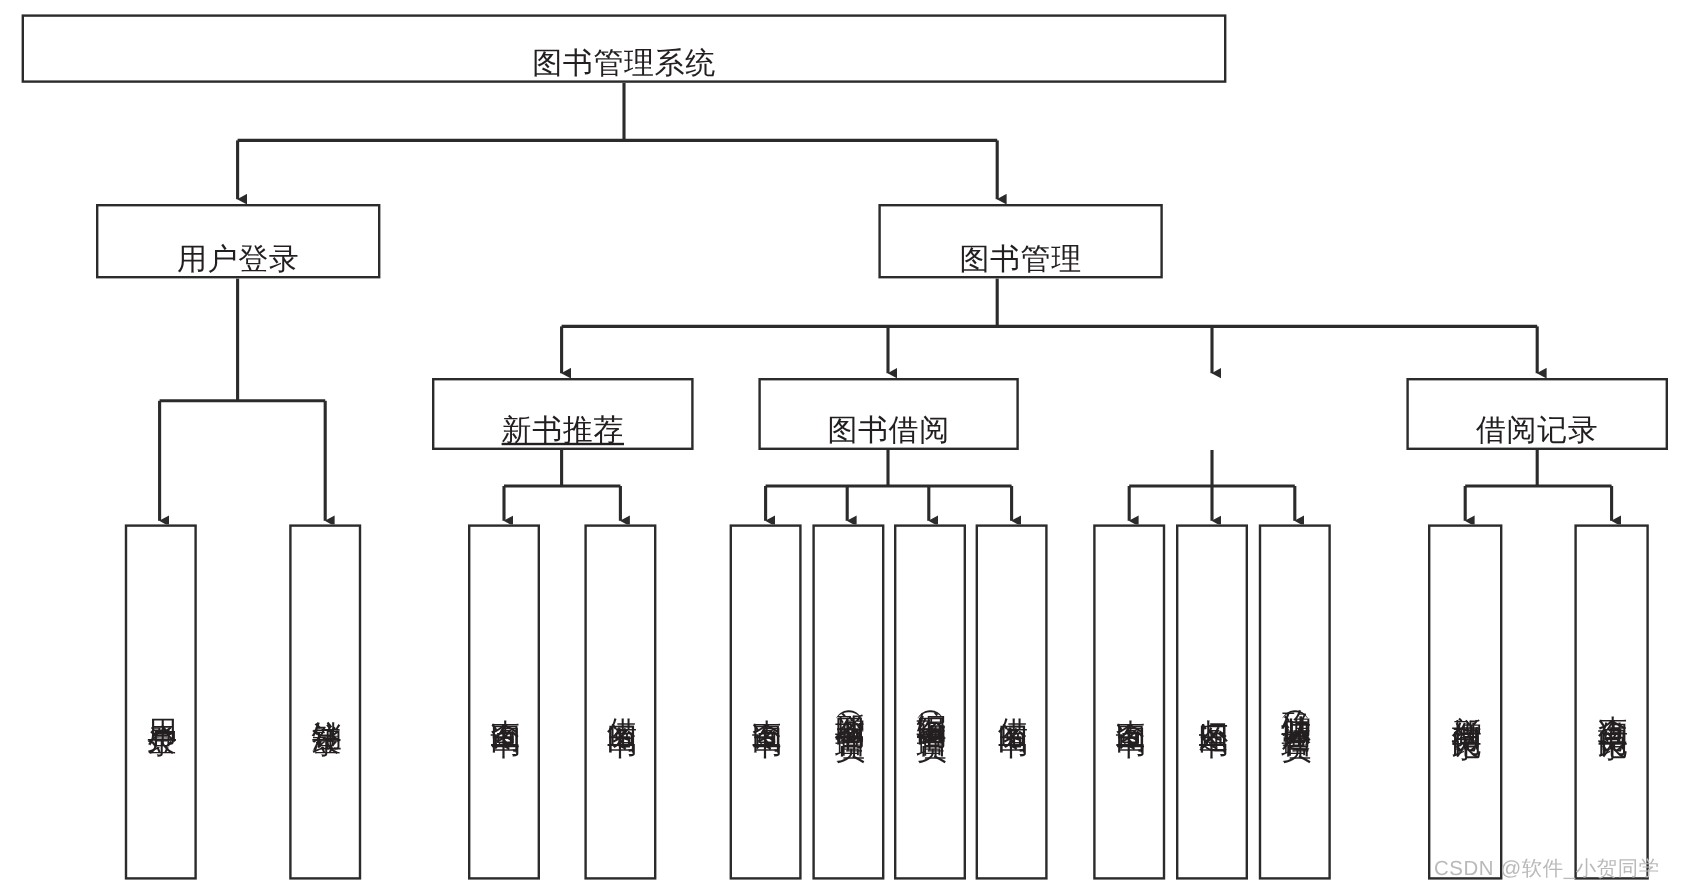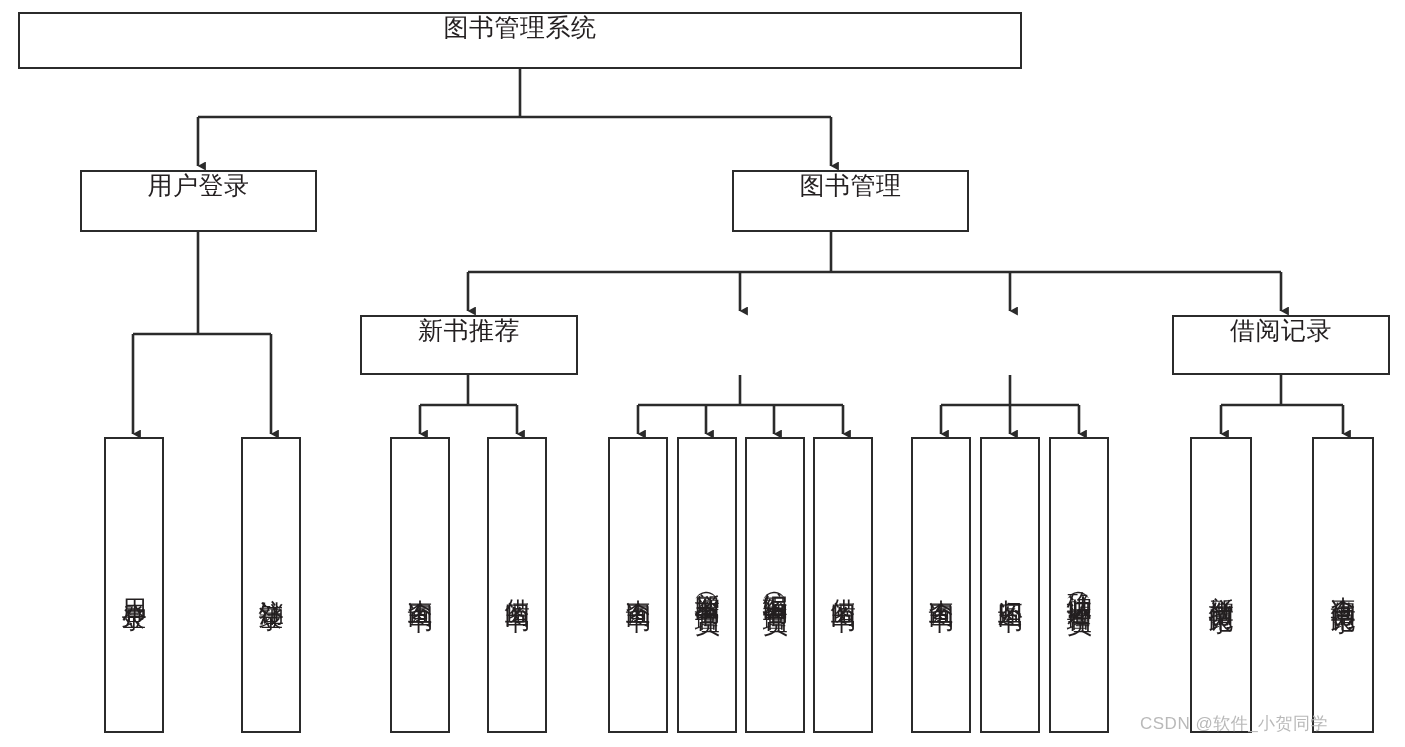--- a/index.html
+++ b/index.html
@@ -6,21 +6,21 @@
   body{font-family:"Liberation Sans","DejaVu Sans",sans-serif;}
   #canvas{position:relative;width:1405px;height:747px;background:#ffffff;overflow:hidden;}
   #wires{position:absolute;left:0;top:0;width:1405px;height:747px;pointer-events:none;}
 
   .node{
     position:absolute;
     box-sizing:border-box;
     border:2.5px solid #2b2b2b;
     background:#ffffff;
     display:flex;
-    align-items:flex-start;
+    align-items:flex-end;
     justify-content:center;
     color:#231f20;
   }
   .node .lbl{
     display:block;
     white-space:pre;
     letter-spacing:0.5px;
   }
 
   
@@ -33,21 +33,21 @@
     writing-mode:vertical-rl;
     text-orientation:upright;
     font-size:25px;
     line-height:1.18;
     letter-spacing:3px;
     text-align:center;
   }
 
   #watermark{
     position:absolute;
-    left:1140px; top:712px;
+    left:1195px; top:712px;
     font-size:17px;
     color:#b9b9b9;
     letter-spacing:0.5px;
     white-space:pre;
   }
 </style>
 </head>
 <body>
 
 <div id="canvas">
@@ -106,22 +106,25 @@
     <span class="lbl">图书管理系统</span>
   </div>
 
   <div class="node h-node" style="left:80px;top:170px;width:237px;height:62px;">
     <span class="lbl">用户登录</span>
   </div>
   <div class="node h-node" style="left:712px;top:170px;width:237px;height:62px;margin-left:20px;">
     <span class="lbl">图书管理</span>
   </div>
 
-  <div class="node h-node" style="left:360px;top:315px;width:218px;height:60px;">
+  <div class="node h-node" style="left:360px;top:315px;width:218px;height:60px;text-decoration:underline;">
     <span class="lbl">新书推荐</span>
+  </div>
+  <div class="node h-node" style="left:632px;top:315px;width:217px;height:60px;">
+    <span class="lbl">图书借阅</span>
   </div>
   <div class="node h-node" style="left:1172px;top:315px;width:218px;height:60px;">
     <span class="lbl">借阅记录</span>
   </div>
 
   <div class="node v-node" style="left:104px;top:437px;width:60px;height:296px;">
     <span class="lbl">用户登录</span>
   </div>
   <div class="node v-node" style="left:241px;top:437px;width:60px;height:296px;">
     <span class="lbl">注销登录</span>

